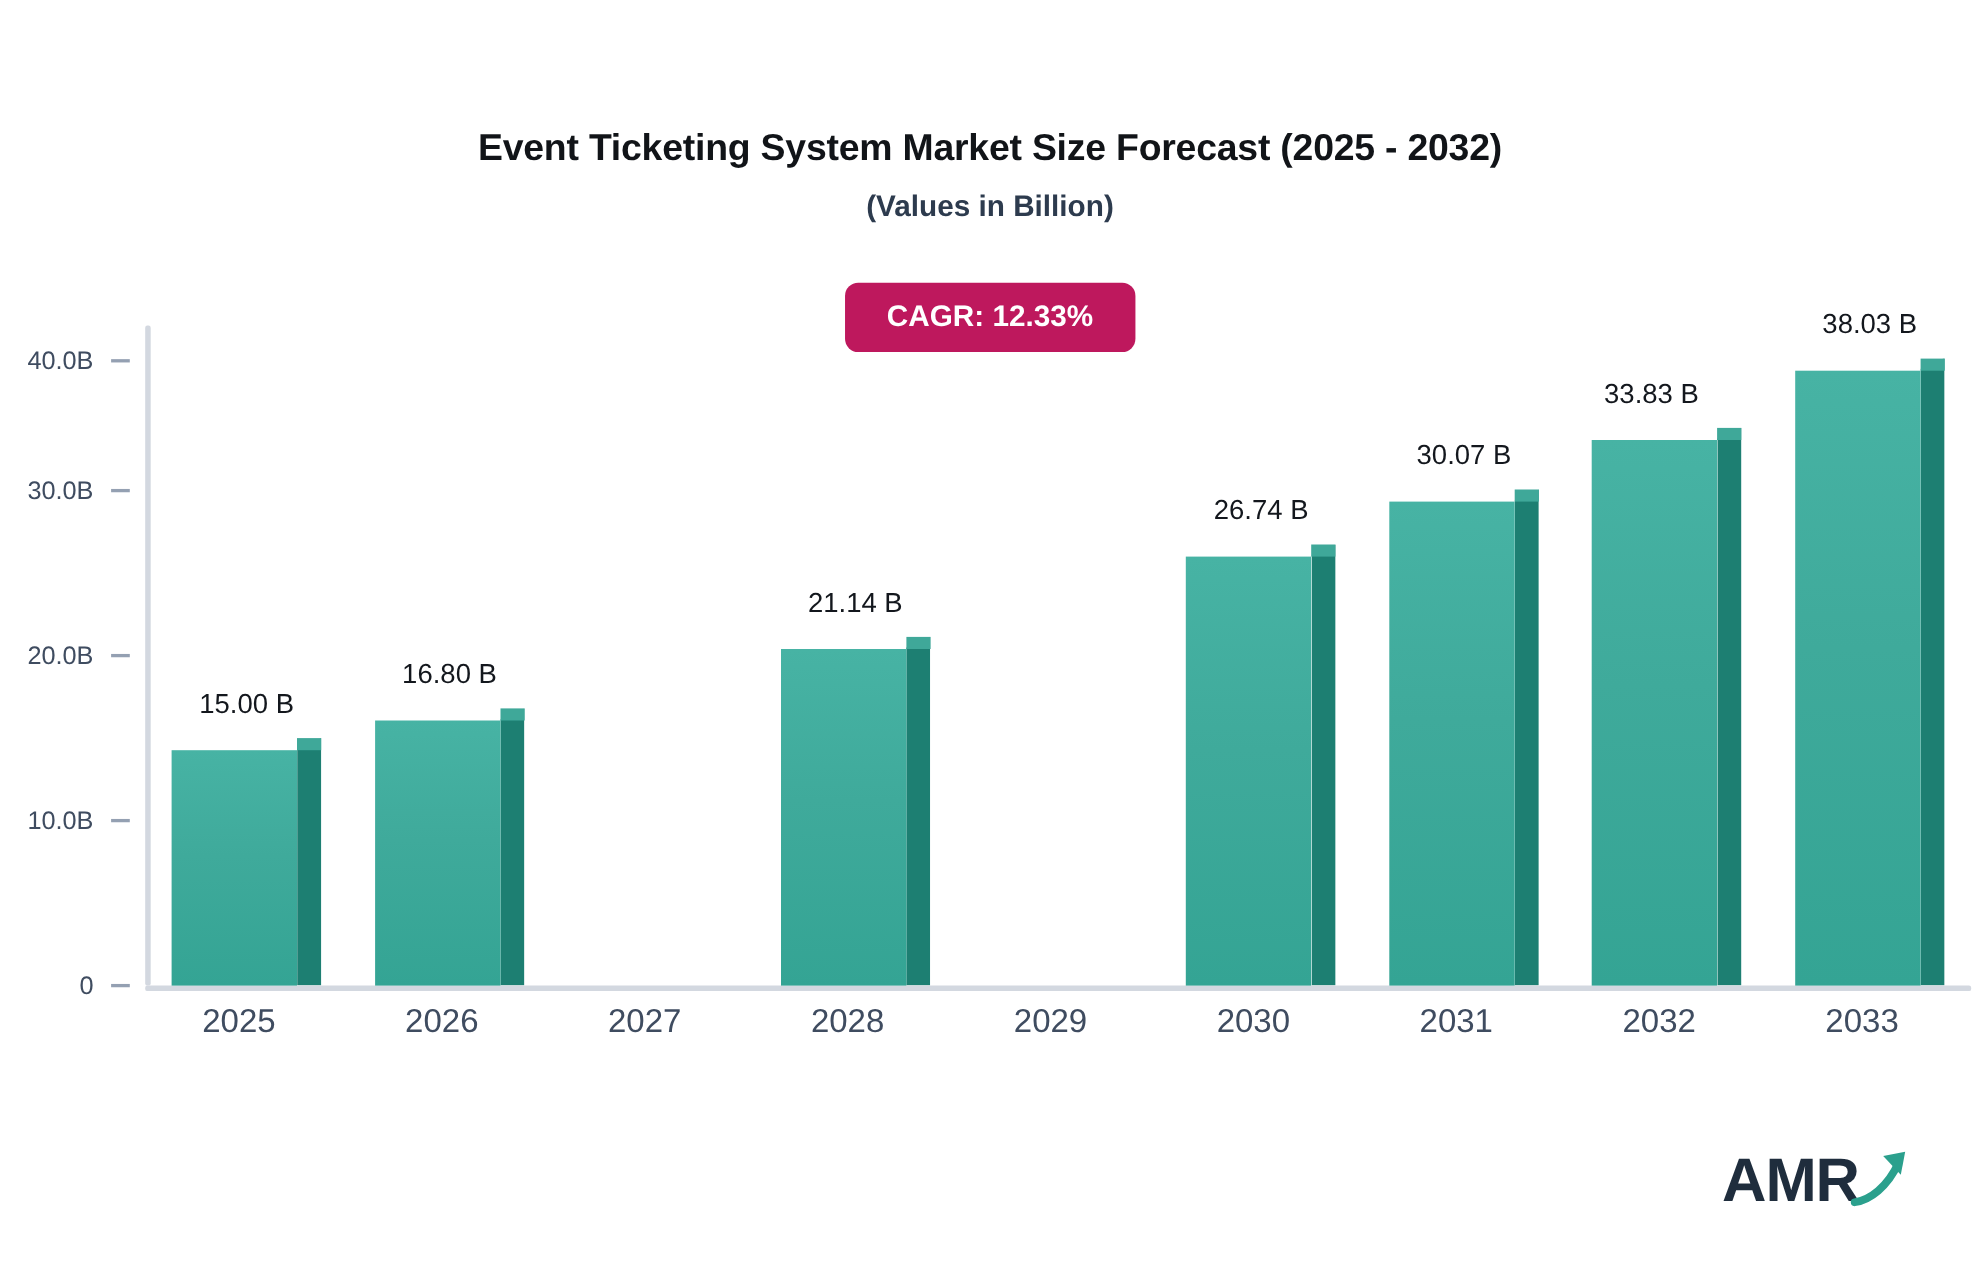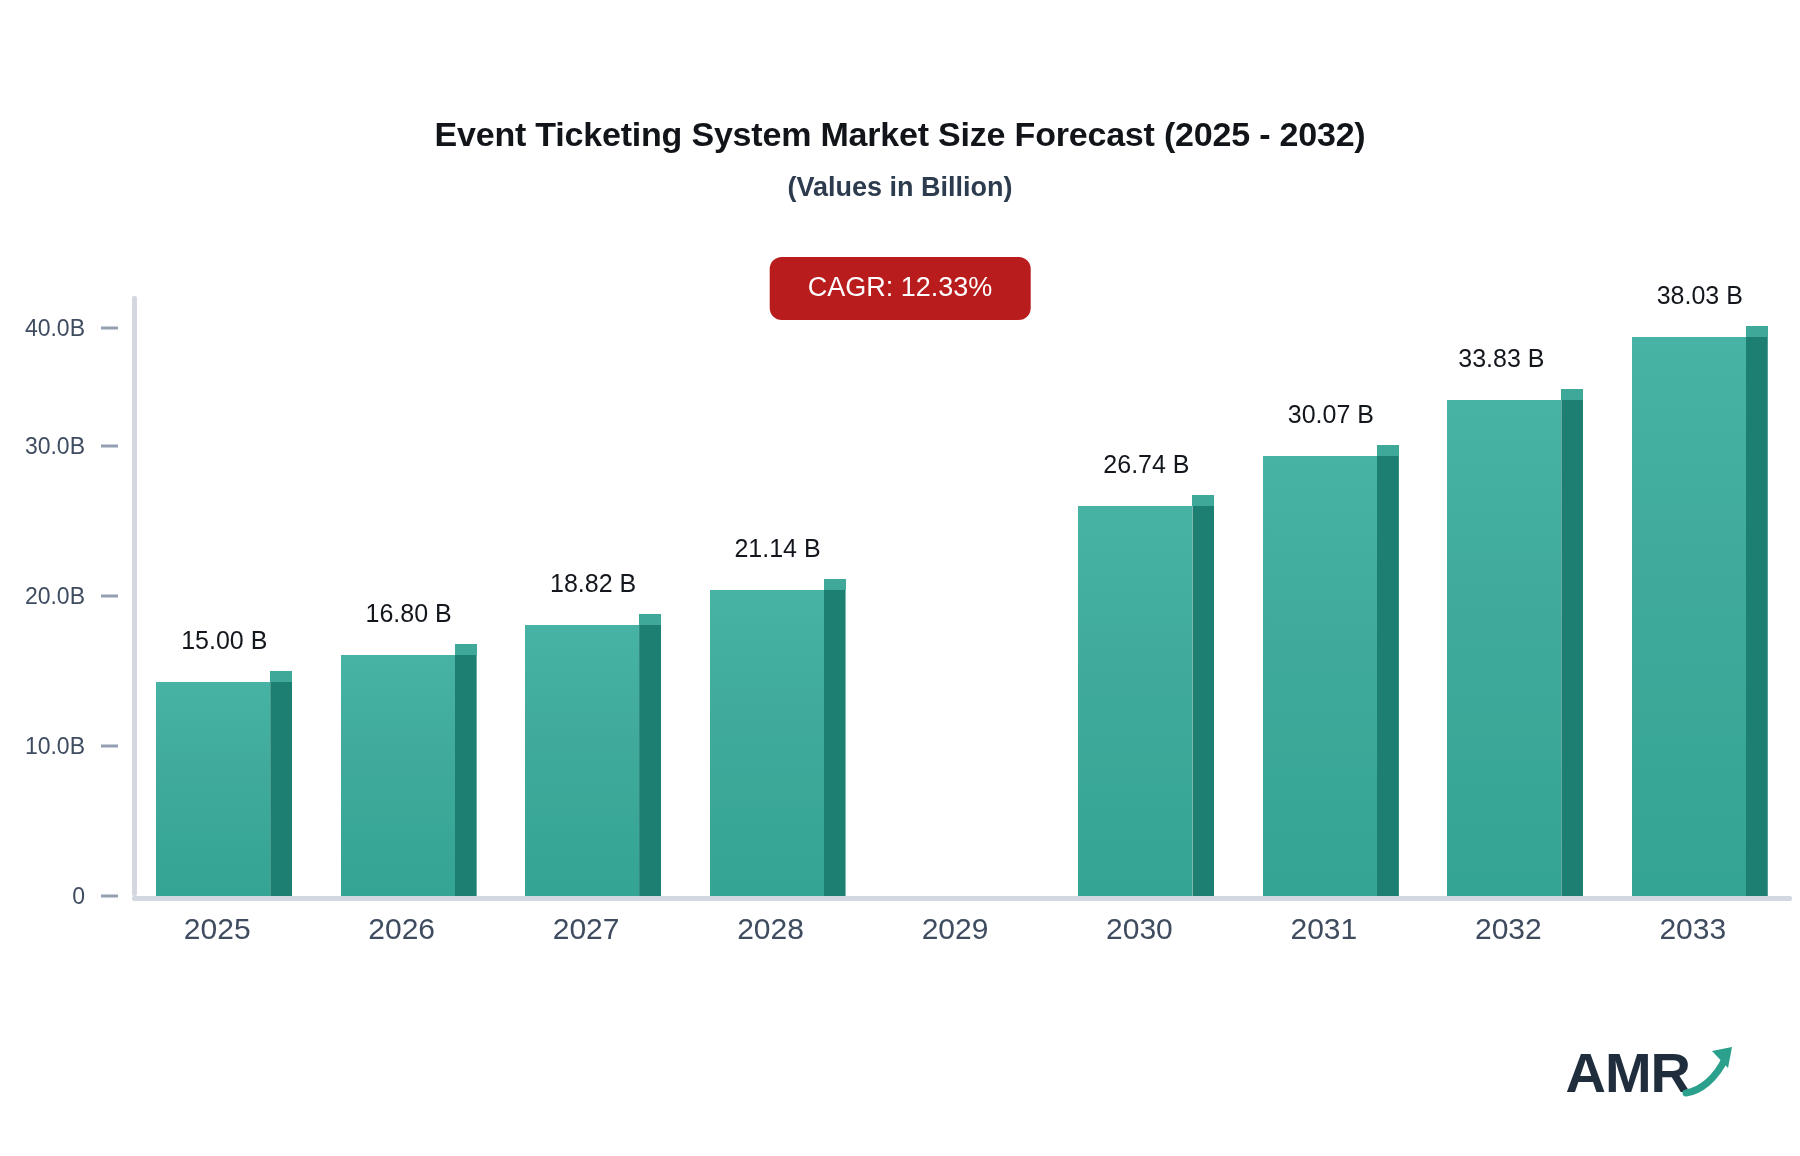--- a/index.html
+++ b/index.html
@@ -43,24 +43,24 @@
     font-weight: bold;
     color: #2d3b4e;
     white-space: nowrap;
   }
 
   .cagr-badge {
     position: absolute;
     top: 257px;
     left: 50%;
     transform: translateX(-50%);
-    background: #b91c1c;
+    background: #be185d;
     color: #ffffff;
     font-size: 27px;
-    font-weight: normal;
+    font-weight: bold;
     padding: 17px 38px 19px 38px;
     border-radius: 12px;
     white-space: nowrap;
     line-height: 1;
   }
 
   
   .plot {
     position: absolute;
     left: 132px;
@@ -243,26 +243,20 @@
           <div class="bar-side" style="left: 114px; height: 225px;"></div>
           <div class="bar-face" style="width: 114px; height: 214px;"></div>
           <div class="bar-top" style="left: 114px; bottom: 214px;"></div>
           <div class="bar-label" style="bottom: 241px;">15.00 B</div>
         </div>
         <div class="bar-group" style="left: 208.667px; width: 136px; height: 252px;">
           <div class="bar-side" style="left: 114px; height: 252px;"></div>
           <div class="bar-face" style="width: 114px; height: 241px;"></div>
           <div class="bar-top" style="left: 114px; bottom: 241px;"></div>
           <div class="bar-label" style="bottom: 268px;">16.80 B</div>
-        </div>
-        <div class="bar-group" style="left: 393.111px; width: 136px; height: 282.3px;">
-          <div class="bar-side" style="left: 114px; height: 282.3px;"></div>
-          <div class="bar-face" style="width: 114px; height: 271.3px;"></div>
-          <div class="bar-top" style="left: 114px; bottom: 271.3px;"></div>
-          <div class="bar-label" style="bottom: 298.3px;">18.82 B</div>
         </div>
         <div class="bar-group" style="left: 577.556px; width: 136px; height: 317.1px; padding-left: 39px;">
           <div class="bar-side" style="left: 114px; height: 317.1px;"></div>
           <div class="bar-face" style="width: 114px; height: 306.1px;"></div>
           <div class="bar-top" style="left: 114px; bottom: 306.1px;"></div>
           <div class="bar-label" style="bottom: 333.1px;">21.14 B</div>
         </div>
         <div class="bar-group" style="left: 946.444px; width: 136px; height: 401.1px;">
           <div class="bar-side" style="left: 114px; height: 401.1px;"></div>
           <div class="bar-face" style="width: 114px; height: 390.1px;"></div>

